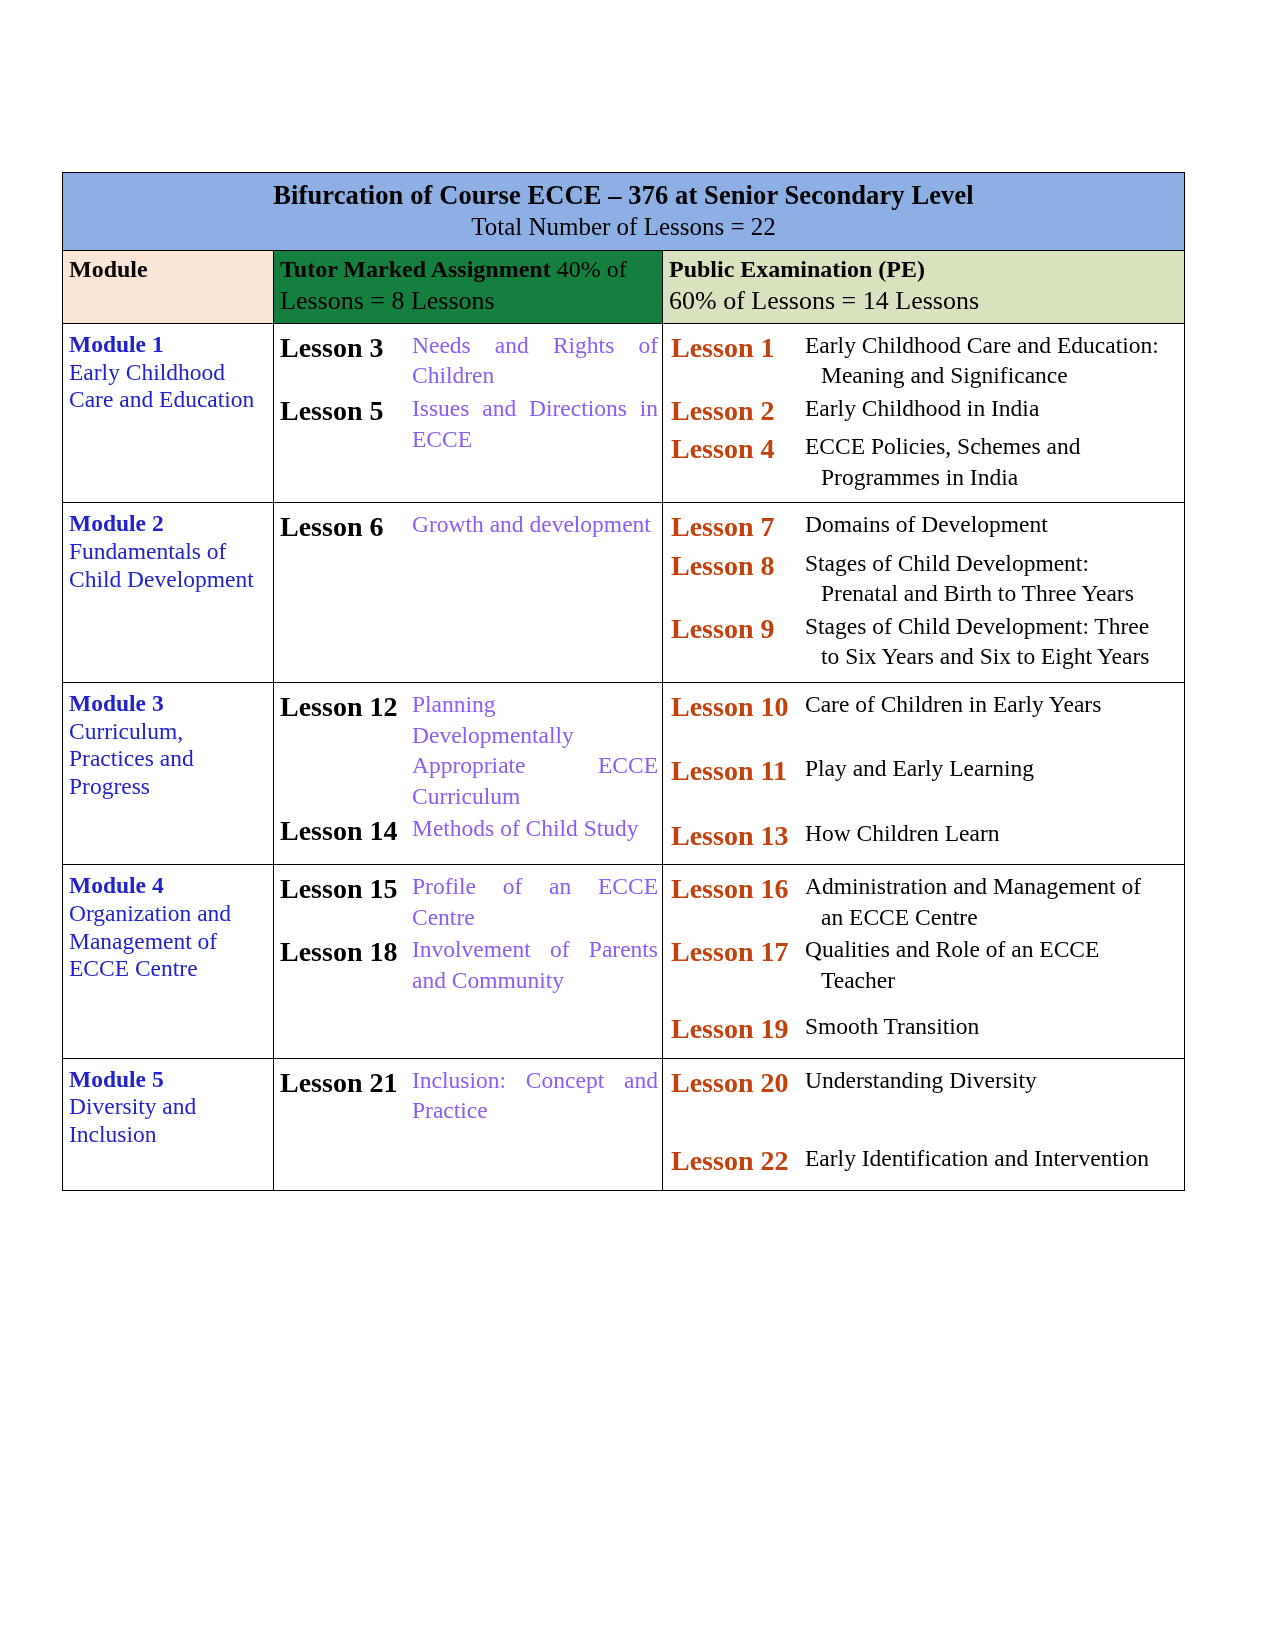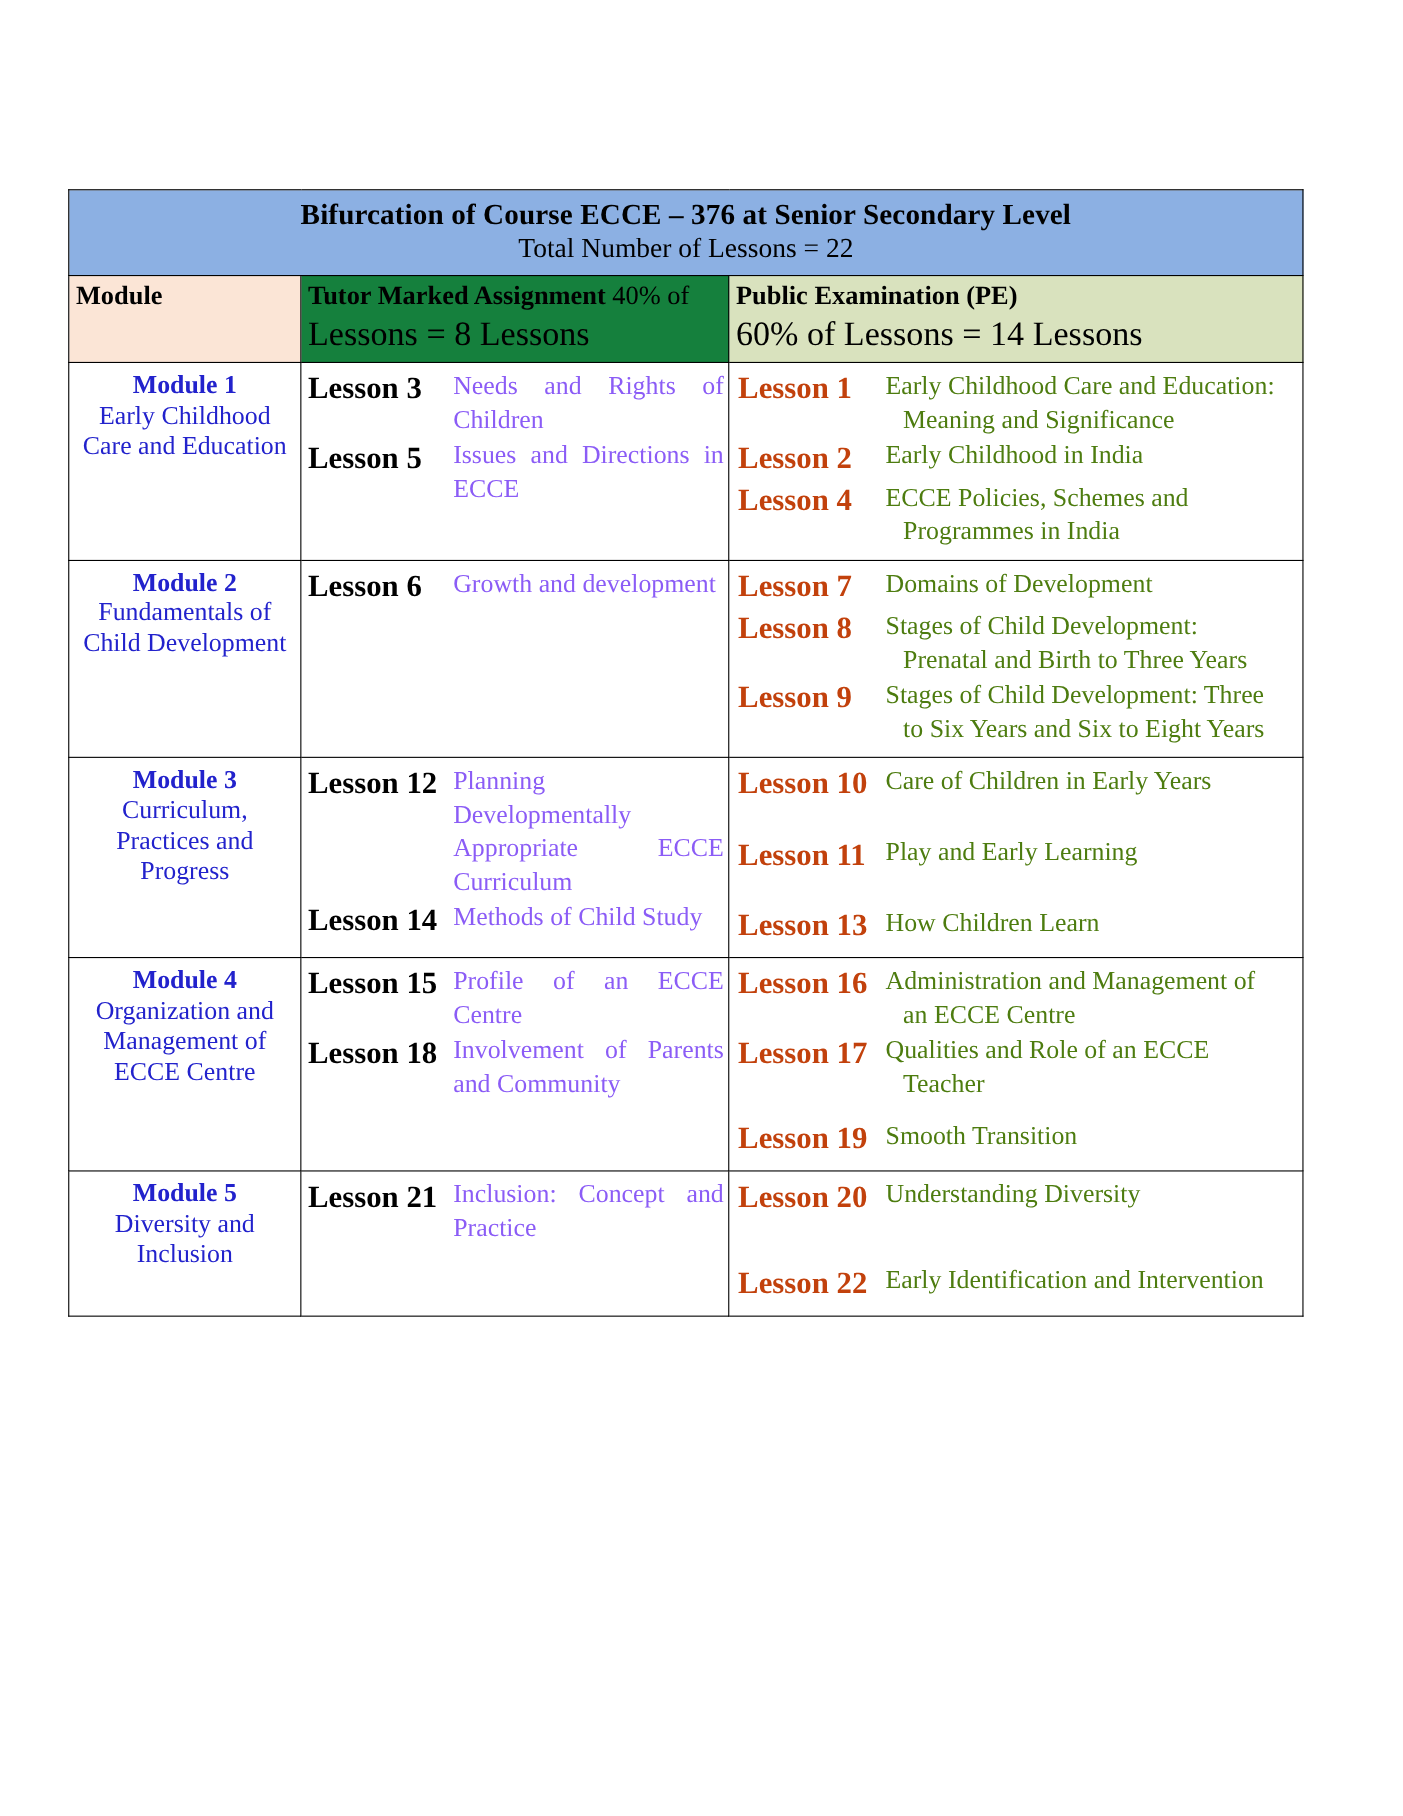--- a/index.html
+++ b/index.html
@@ -62,25 +62,25 @@
     text-align: left;
     padding: 4px 6px 6px 6px !important;
     font-size: 24px;
     line-height: 1.24;
   }
   .hdr-module  { background: #FBE5D6; }
   .hdr-tma     { background: #15803d; }
   .hdr-pe      { background: #D9E2BE; }
   .hdr b { font-weight: bold; }
   .hdr .light { font-weight: normal; }
-  .hdr-line2 { font-weight: normal; font-size: 31px; }
+  .hdr-line2 { font-weight: normal; font-size: 26px; }
 
   
   .mod-cell {
-    text-align: center;
+    text-align: left;
     color: #2222CC;
     padding: 7px 6px 10px 6px !important;
     font-size: 23.5px;
     line-height: 1.18;
   }
   .mod-cell .mod-num {
     font-weight: bold;
     display: block;
   }
   .mod-cell .mod-name {
@@ -111,21 +111,21 @@
   .lesson-title {
     flex: 1 1 auto;
     font-size: 23.5px;
     line-height: 1.30;
     text-align: justify;
     text-align-last: left;
     text-justify: inter-word;
     hyphens: none;
   }
   .tma .lesson-title { color: #8b5cf6; }
-  .pe  .lesson-title { color: #4d7c0f; }
+  .pe  .lesson-title { color: #000000; }
 
   .lesson-title .cont {
     display: block;
     padding-left: 16px;
     text-align: left;
   }
 
   .spacer-sm { height: 14px; }
   .spacer-md { height: 26px; }
   .spacer-lg { height: 40px; }

